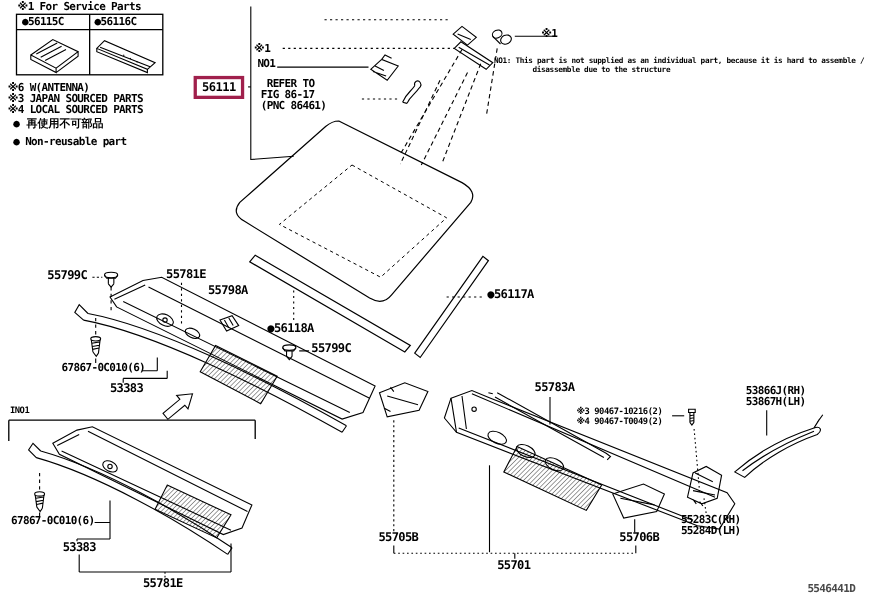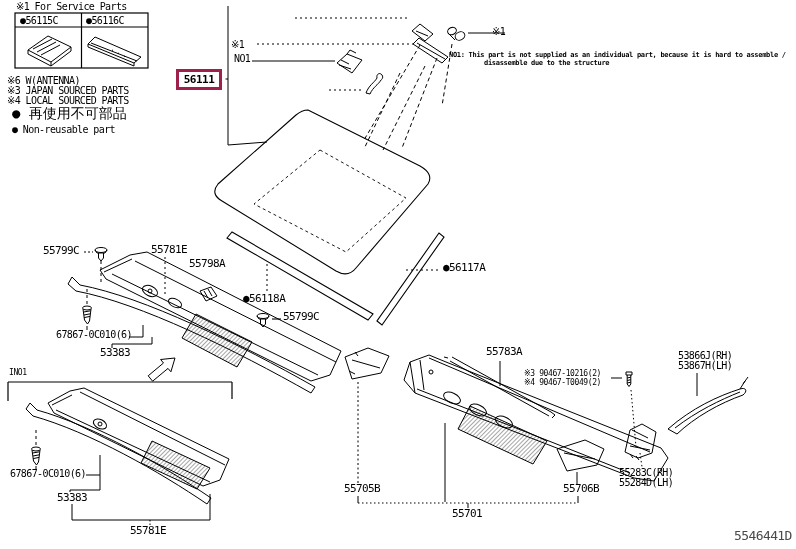--- a/index.html
+++ b/index.html
@@ -1,25 +1,25 @@
 <!DOCTYPE html>
 <html><head>
 <meta charset="utf-8">
 <style>
   html,body{margin:0;padding:0;background:#fff;}
   #stage{position:relative;width:796px;height:549px;background:#fff;overflow:hidden;
          font-family:"DejaVu Sans Mono","DejaVu Sans",monospace;color:#000;}
   svg{position:absolute;left:0;top:0;}
-  .lbl{position:absolute;font-weight:normal;font-size:11px;line-height:10px;
+  .lbl{position:absolute;font-weight:bold;font-size:11px;line-height:10px;
        letter-spacing:-0.6px;white-space:pre;}
   .lbl.m{font-size:10px;}
   .lbl.s{font-size:8px;line-height:9px;letter-spacing:-0.4px;}
   .lbl.note{font-size:7px;line-height:7px;font-weight:bold;letter-spacing:-0.3px;margin-top:48px;}
-  .lbl.code{font-size:13px;color:#4a4a4a;font-weight:normal;}
-  .lbl.cjk{font-size:14px;letter-spacing:0;text-align:right;}
+  .lbl.code{font-size:10px;color:#4a4a4a;font-weight:bold;}
+  .lbl.cjk{font-size:10px;letter-spacing:0;text-align:right;}
   .hl{position:absolute;left:176px;top:69px;width:40px;height:15px;
       border:3px solid #A0204C;background:#fff;display:flex;align-items:center;
       justify-content:center;font-weight:bold;font-size:11px;letter-spacing:-0.5px;}
 </style>
 </head>
 <body>
 
 <div id="stage">
 
 <svg width="796" height="549" viewBox="0 0 796 549">
@@ -162,20 +162,23 @@
 <div class="lbl m" style="left:7px;top:96px">※4 LOCAL SOURCED PARTS</div>
 <div class="lbl cjk" style="left:12px;top:108px">● 再使用不可部品</div>
 <div class="lbl m" style="left:12px;top:125px">● Non-reusable part</div>
 
 <div class="lbl note" style="left:449px;top:4px">NO1: This part is not supplied as an individual part, because it is hard to assemble /</div>
 <div class="lbl note" style="left:484px;top:12px">disassemble due to the structure</div>
 
 <div class="lbl m" style="left:231px;top:40px">※1</div>
 <div class="lbl m" style="left:234px;top:54px">NO1</div>
 <div class="hl">56111</div>
+<div class="lbl m" style="left:237px;top:72px"> REFER TO
+FIG 86-17
+(PNC 86461)</div>
 <div class="lbl m" style="left:492px;top:27px">※1</div>
 
 <div class="lbl" style="left:43px;top:246px">55799C</div>
 <div class="lbl" style="left:151px;top:245px">55781E</div>
 <div class="lbl" style="left:189px;top:259px">55798A</div>
 <div class="lbl" style="left:243px;top:294px">●56118A</div>
 <div class="lbl" style="left:283px;top:312px">55799C</div>
 <div class="lbl" style="left:443px;top:263px">●56117A</div>
 <div class="lbl m" style="left:56px;top:330px">67867-0C010(6)</div>
 <div class="lbl" style="left:100px;top:348px">53383</div>

